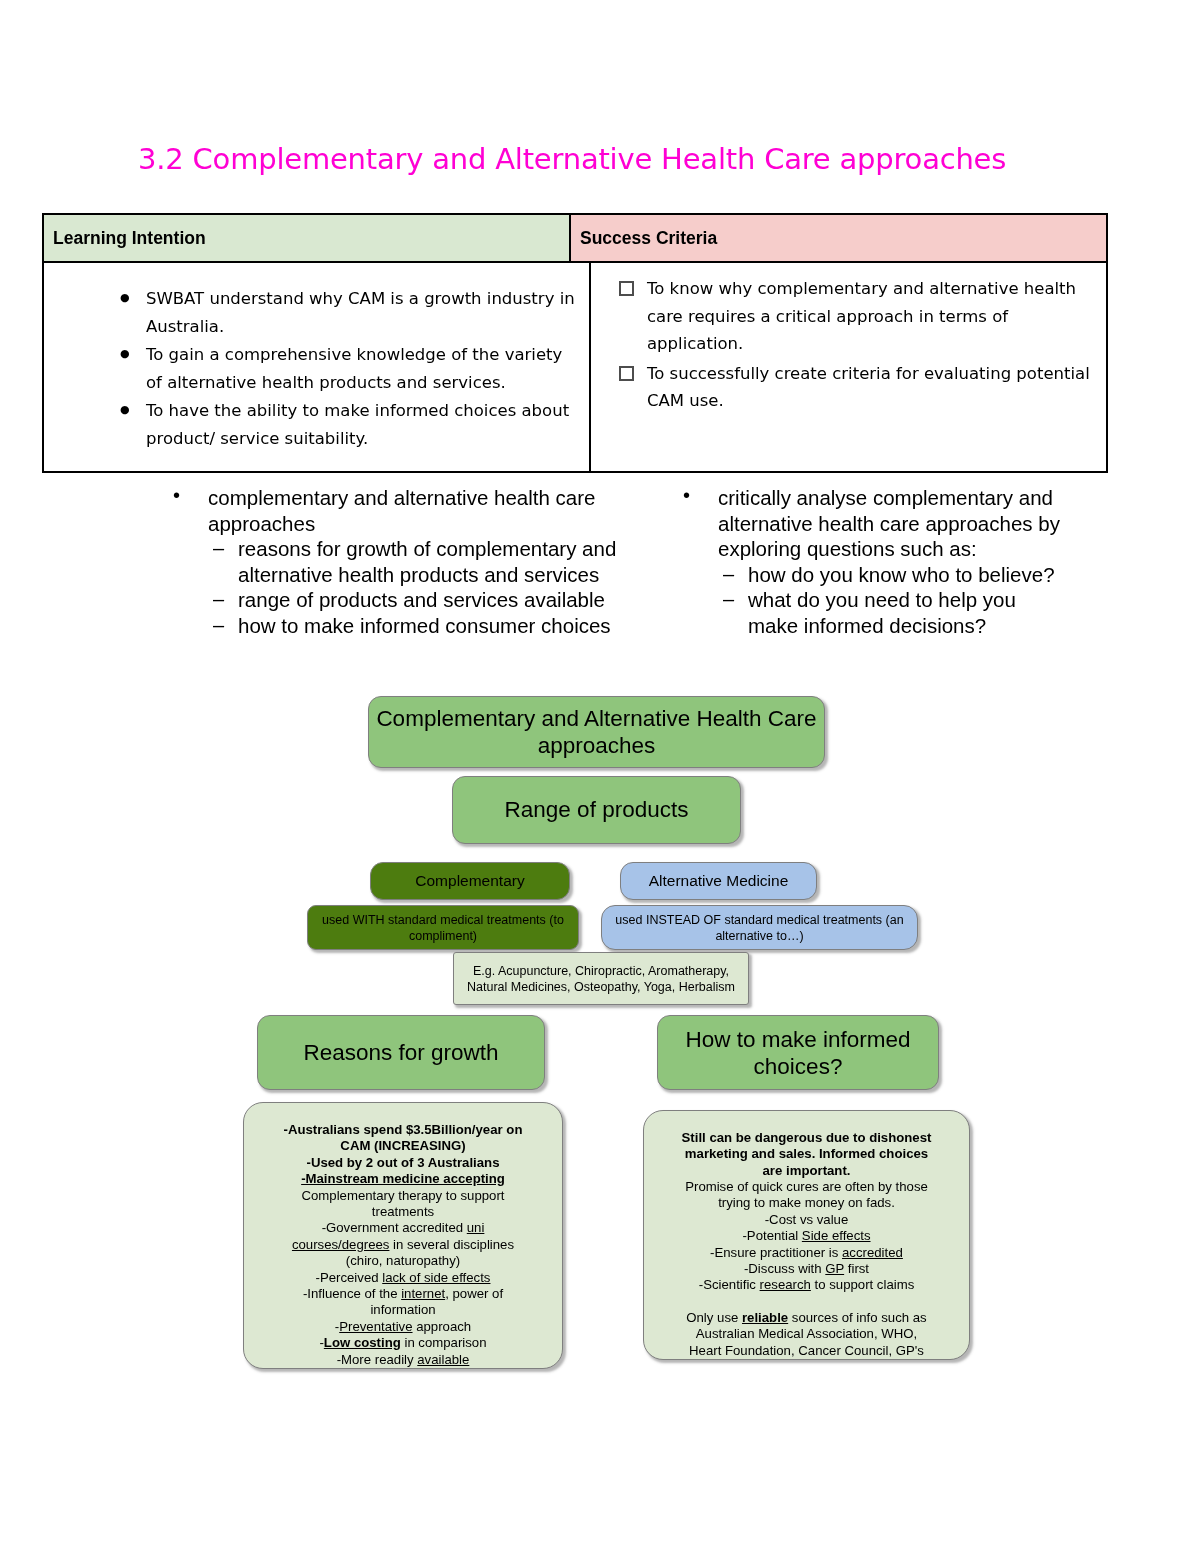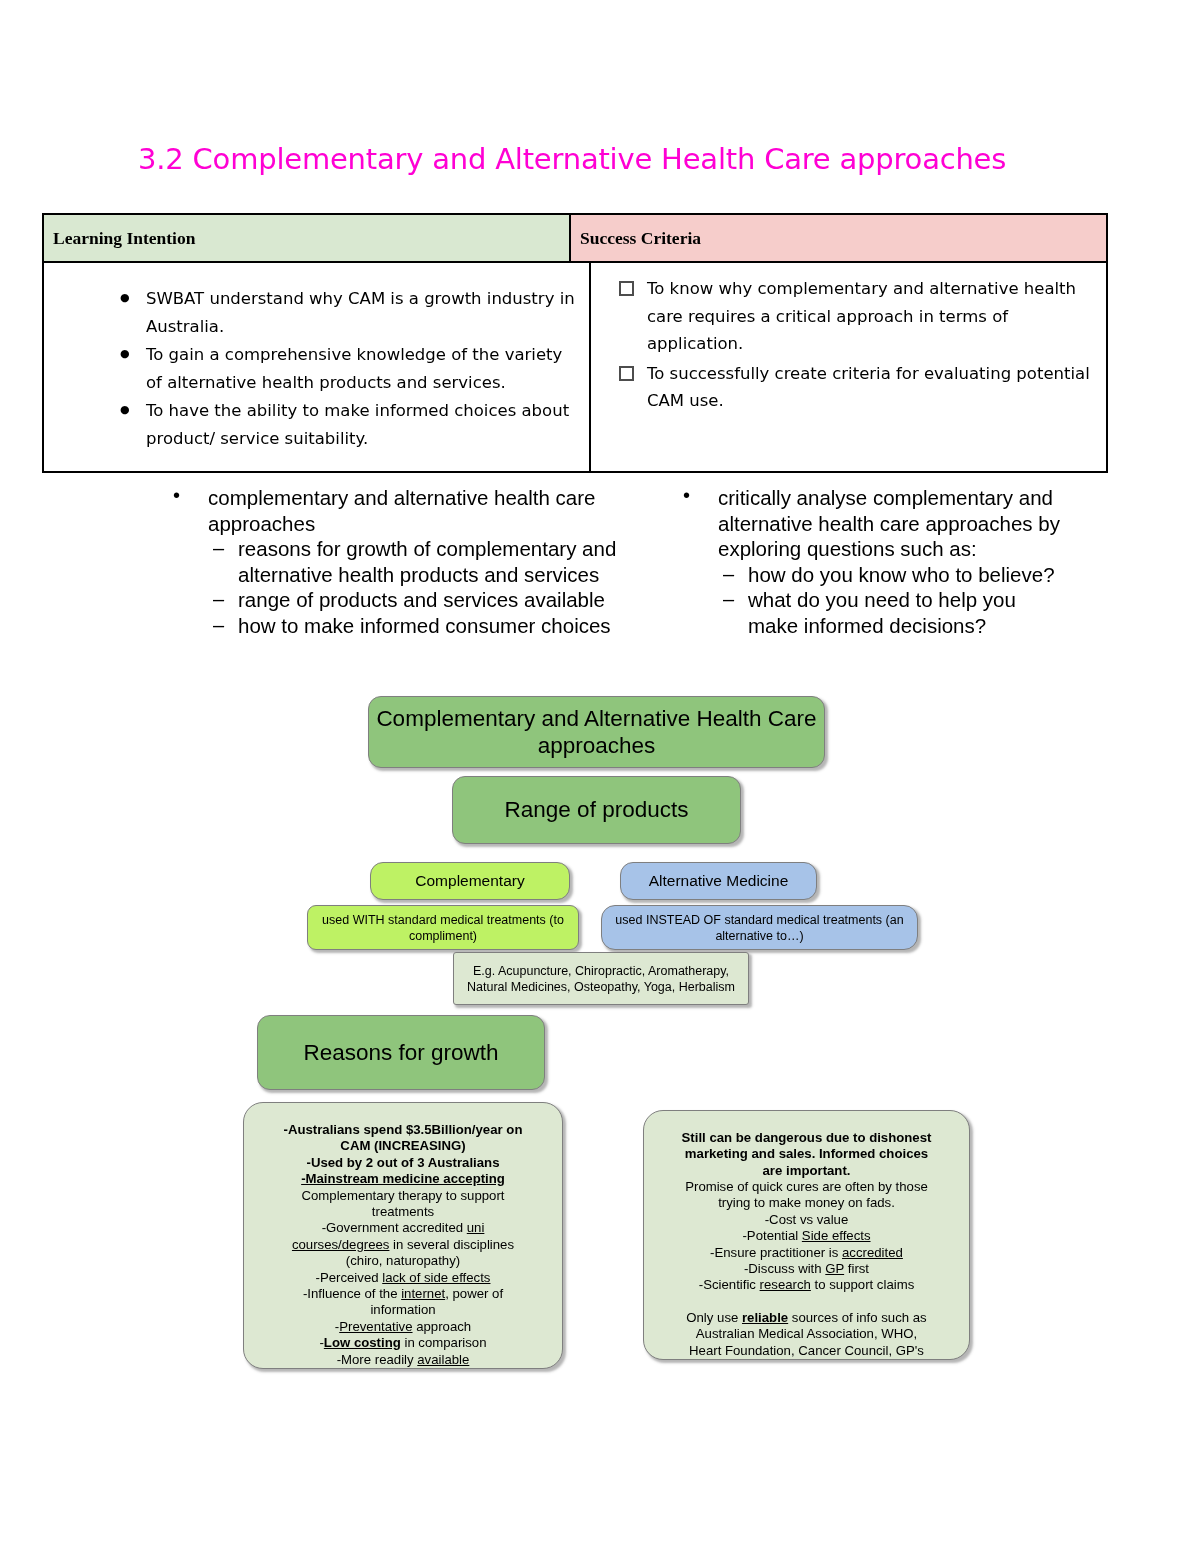--- a/index.html
+++ b/index.html
@@ -44,21 +44,21 @@
     width: 1066px;
     border: 2.5px solid #000;
     box-sizing: border-box;
     display: flex;
     flex-direction: column;
   }
   .lt-row { display: flex; }
   .lt-head-left, .lt-head-right {
     box-sizing: border-box;
     padding: 11px 0 11px 9px;
-    font-family: Liberation Serif, serif;
+    font-family: Liberation Sans, sans-serif;
     font-size: 17.5px;
     font-weight: bold;
     line-height: 24px;
   }
   .lt-head-left {
     width: 527px;
     background: #d9e8d1;
     border-right: 2.5px solid #000;
     border-bottom: 2.5px solid #000;
   }
@@ -172,21 +172,21 @@
     border-radius: 13px;
     display: flex;
     align-items: center;
     justify-content: center;
     text-align: center;
     box-shadow: 2.5px 2.5px 2.5px rgba(90,90,90,0.45);
     font-family: "Liberation Sans", sans-serif;
     color: #000;
   }
   .green { background: #8fc57c; }
-  .yellow { background: #bef264; }
+  .yellow { background: #4d7c0f; }
   .blue { background: #a7c3e8; }
   .palegreen { background: #dde8d2; }
 
   #n-root   { left: 368px; top: 6px;   width: 457px; height: 72px;  font-size: 22.5px; line-height: 27px; }
   #n-range  { left: 452px; top: 86px;  width: 289px; height: 68px;  font-size: 22.5px; }
   #n-comp   { left: 370px; top: 172px; width: 200px; height: 38px;  font-size: 15.5px; }
   #n-alt    { left: 620px; top: 172px; width: 197px; height: 38px;  font-size: 15.5px; }
   #n-compd  { left: 307px; top: 215px; width: 272px; height: 45px;  font-size: 12.5px; line-height: 16px; border-radius: 9px; }
   #n-altd   { left: 601px; top: 215px; width: 317px; height: 45px;  font-size: 12.5px; line-height: 16px; border-radius: 14px; }
   #n-eg     { left: 453px; top: 262px; width: 296px; height: 53px;  font-size: 12.5px; line-height: 16px; border-radius: 3px; }
@@ -266,20 +266,21 @@
     <div class="node blue" id="n-alt">Alternative Medicine</div>
 
     <div class="node yellow" id="n-compd">used WITH standard medical treatments (to compliment)</div>
 
     <div class="node blue" id="n-altd">used INSTEAD OF standard medical treatments (an alternative to…)</div>
 
     <div class="node palegreen" id="n-eg">E.g. Acupuncture, Chiropractic, Aromatherapy, Natural Medicines, Osteopathy, Yoga, Herbalism</div>
 
     <div class="node green" id="n-reasons">Reasons for growth</div>
 
+    <div class="node green" id="n-choices">How to make informed choices?</div>
 
     <div class="node palegreen" id="n-growth-detail">
       <div class="detail-inner" id="growth-lines">
           <div><span class="b">-Australians spend $3.5Billion/year on</span></div>
           <div><span class="b">CAM (INCREASING)</span></div>
           <div><span class="b">-Used by 2 out of 3 Australians</span></div>
           <div><span class="bu">-Mainstream medicine accepting</span></div>
           <div>Complementary therapy to support</div>
           <div>treatments</div>
           <div><span>-Government accredited </span><span class="u">uni</span></div>

